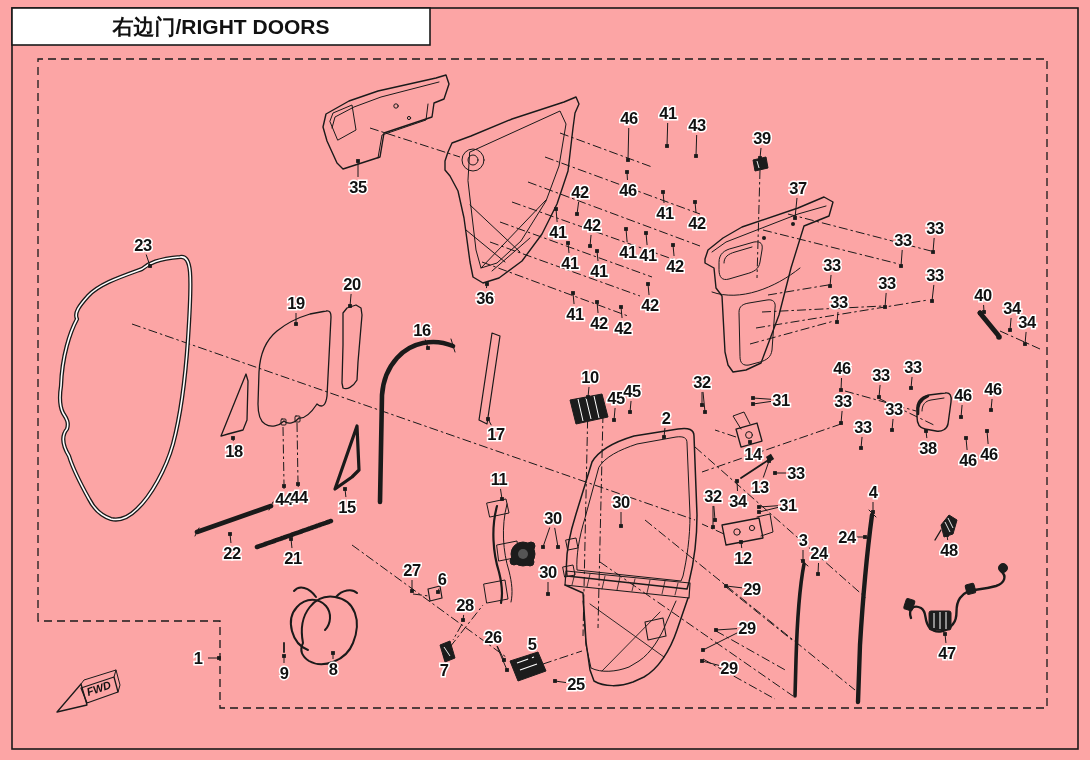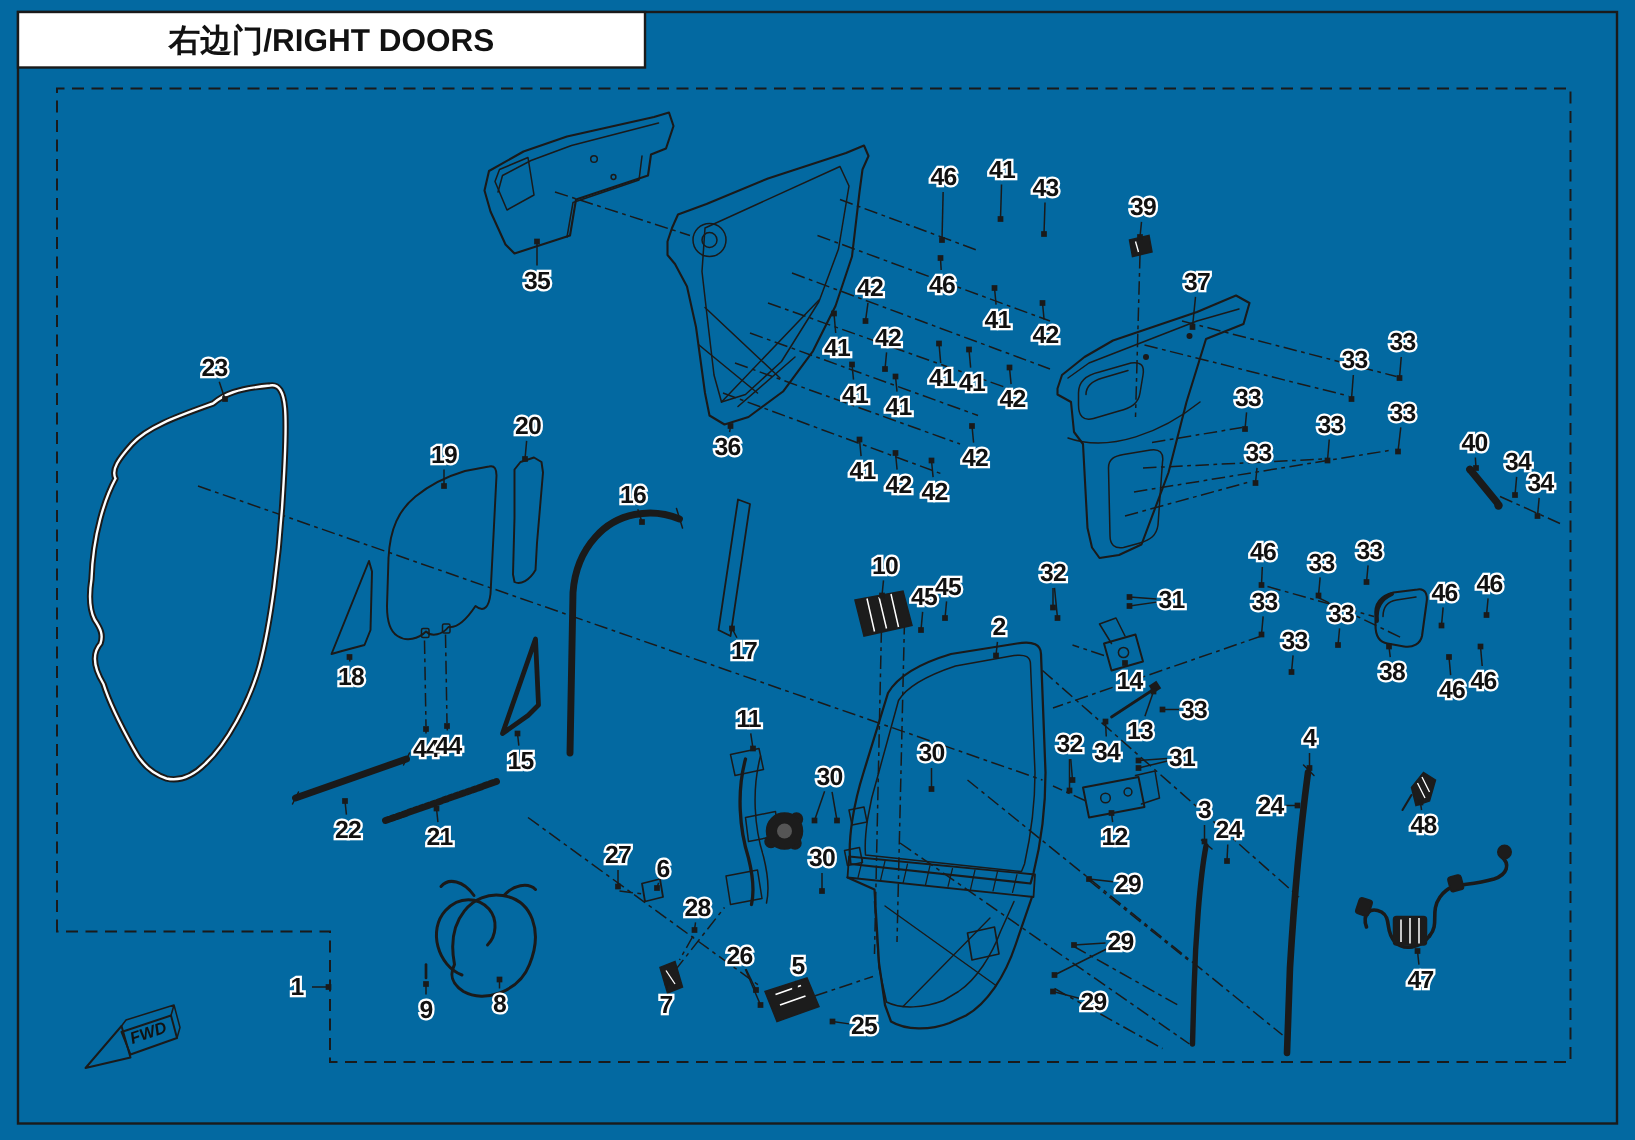--- a/index.html
+++ b/index.html
@@ -1,16 +1,16 @@
 <!DOCTYPE html>
 <html><head>
 <meta charset="utf-8">
 <style>
   html,body{margin:0;padding:0;background:#fff;}
-  .page{position:relative;width:1090px;height:760px;background:#0369a1;overflow:hidden;
+  .page{position:relative;width:1090px;height:760px;background:#fca5a5;overflow:hidden;
         font-family:"Liberation Sans",sans-serif;}
   svg{position:absolute;left:0;top:0;}
   
   .frame{fill:none;stroke:#1a1a1a;stroke-width:1.6;}
   .titlebox{fill:#fff;stroke:#1a1a1a;stroke-width:1.6;}
   .titletext{font:bold 21px "Liberation Sans",sans-serif;fill:#111;text-anchor:middle;}
   .dashed{fill:none;stroke:#1a1a1a;stroke-width:1.3;stroke-dasharray:8 5;}
   .part{fill:none;stroke:#1a1a1a;stroke-width:1.4;stroke-linejoin:round;stroke-linecap:round;}
   .thin{stroke-width:1;}
   .dd{stroke:#1a1a1a;stroke-width:1;fill:none;stroke-dasharray:9 3 2.5 3;}

